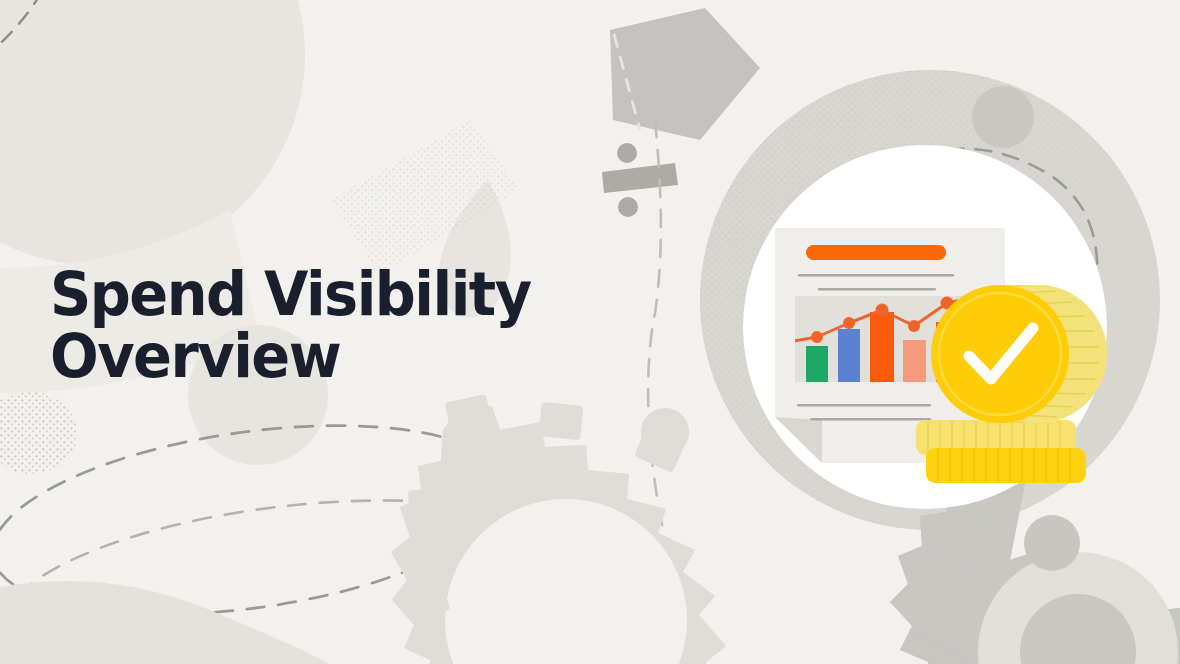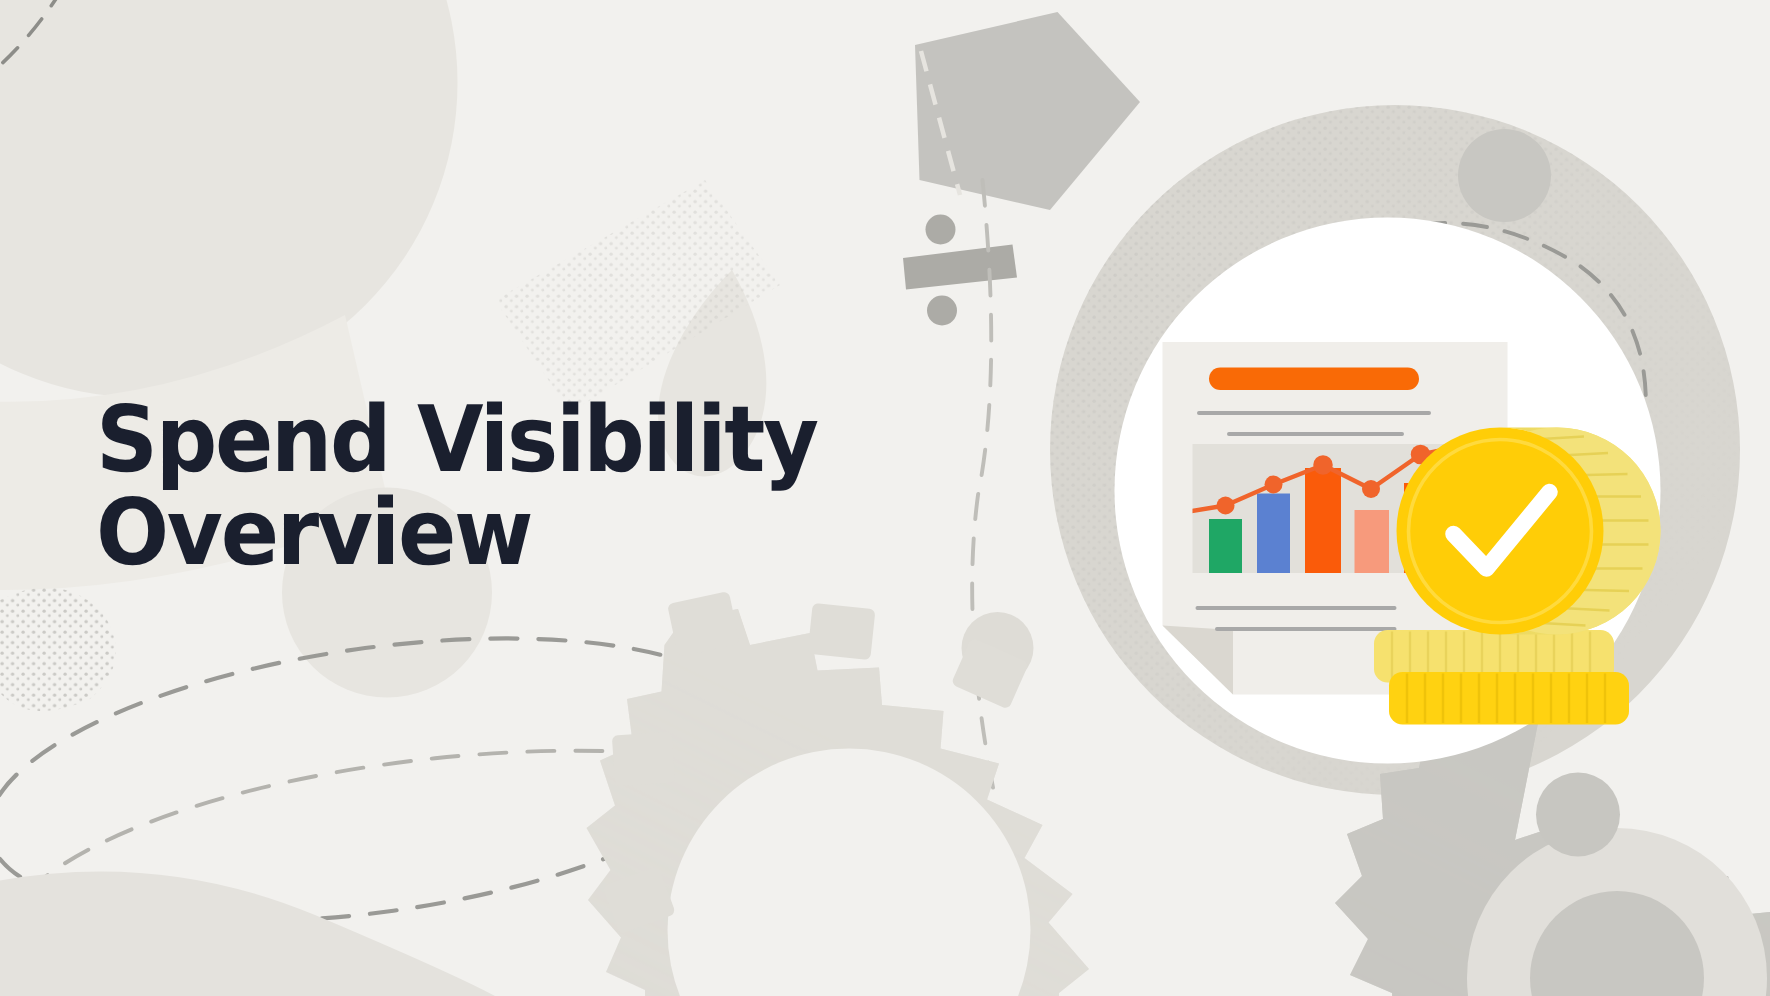--- a/index.html
+++ b/index.html
@@ -7,21 +7,21 @@
     width:1180px;height:664px;overflow:hidden;
     font-family:"Liberation Sans", sans-serif;
     background:#F2F1EE;
   }
   .stage{position:relative;width:1180px;height:664px;overflow:hidden;background:#F2F1EE;}
   .layer{position:absolute;inset:0;}
   svg.layer{display:block;}
 
   
   .title-block{
-    position:absolute;left:64px;top:263px;width:560px;
+    position:absolute;left:50px;top:263px;width:560px;
     z-index:6;
   }
   .title-line{
     display:block;
     font-family:"DejaVu Sans", sans-serif;
     font-weight:700;
     font-size:61px;
     line-height:62px;
     letter-spacing:-1.6px;
     color:#1A1F2E;

